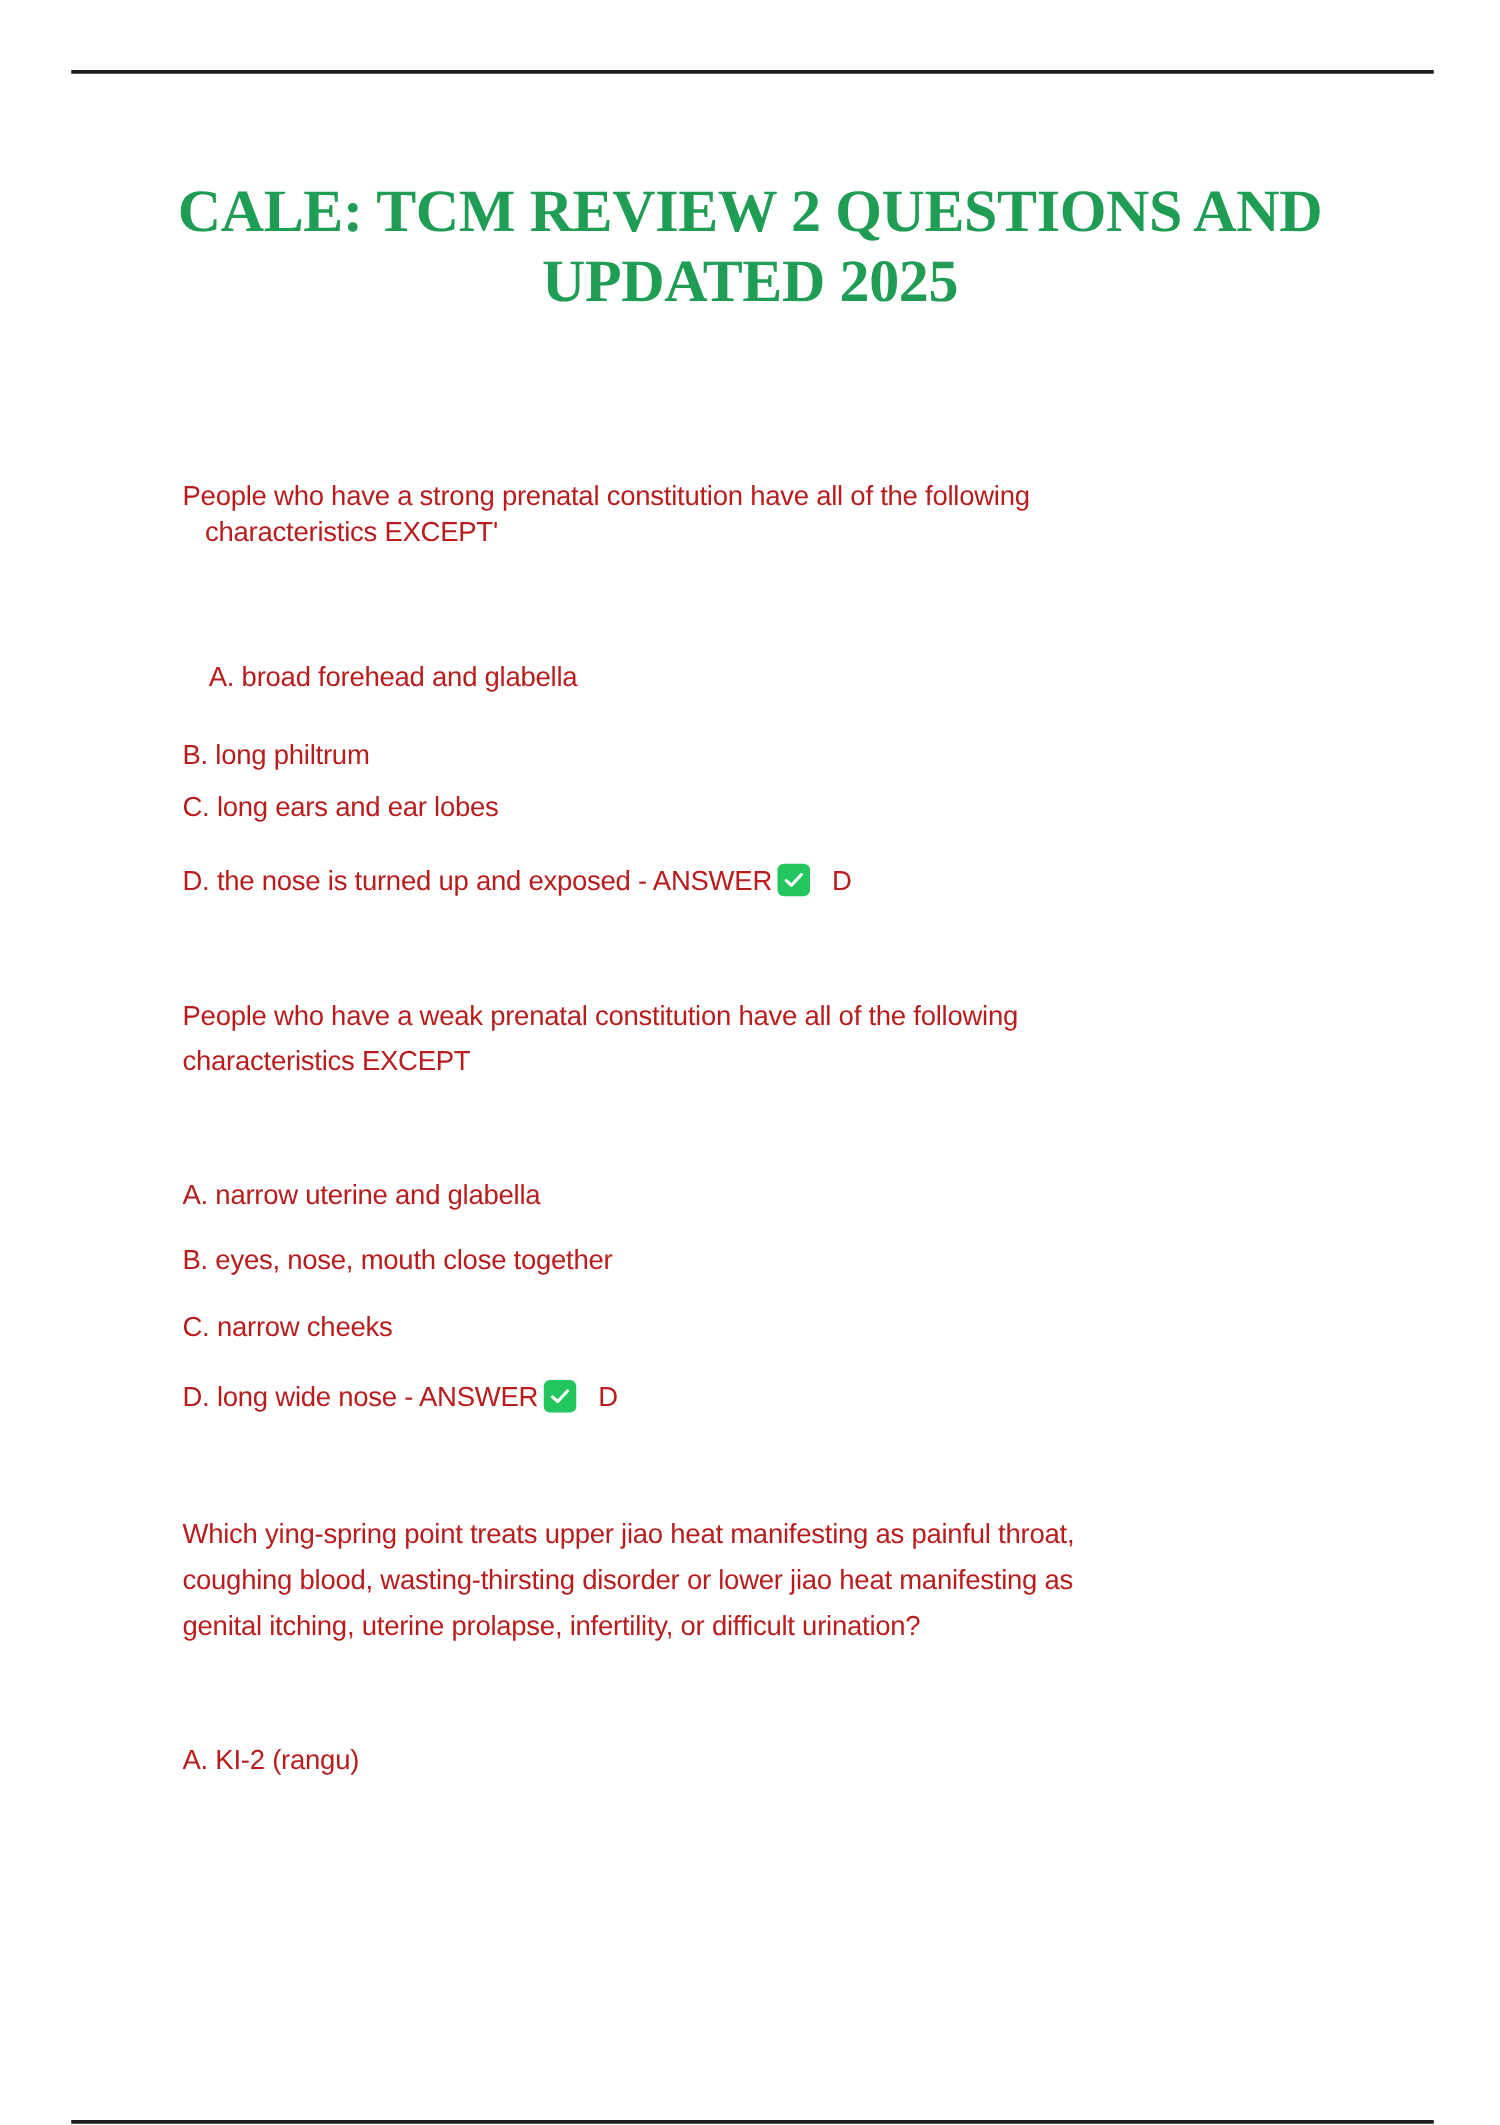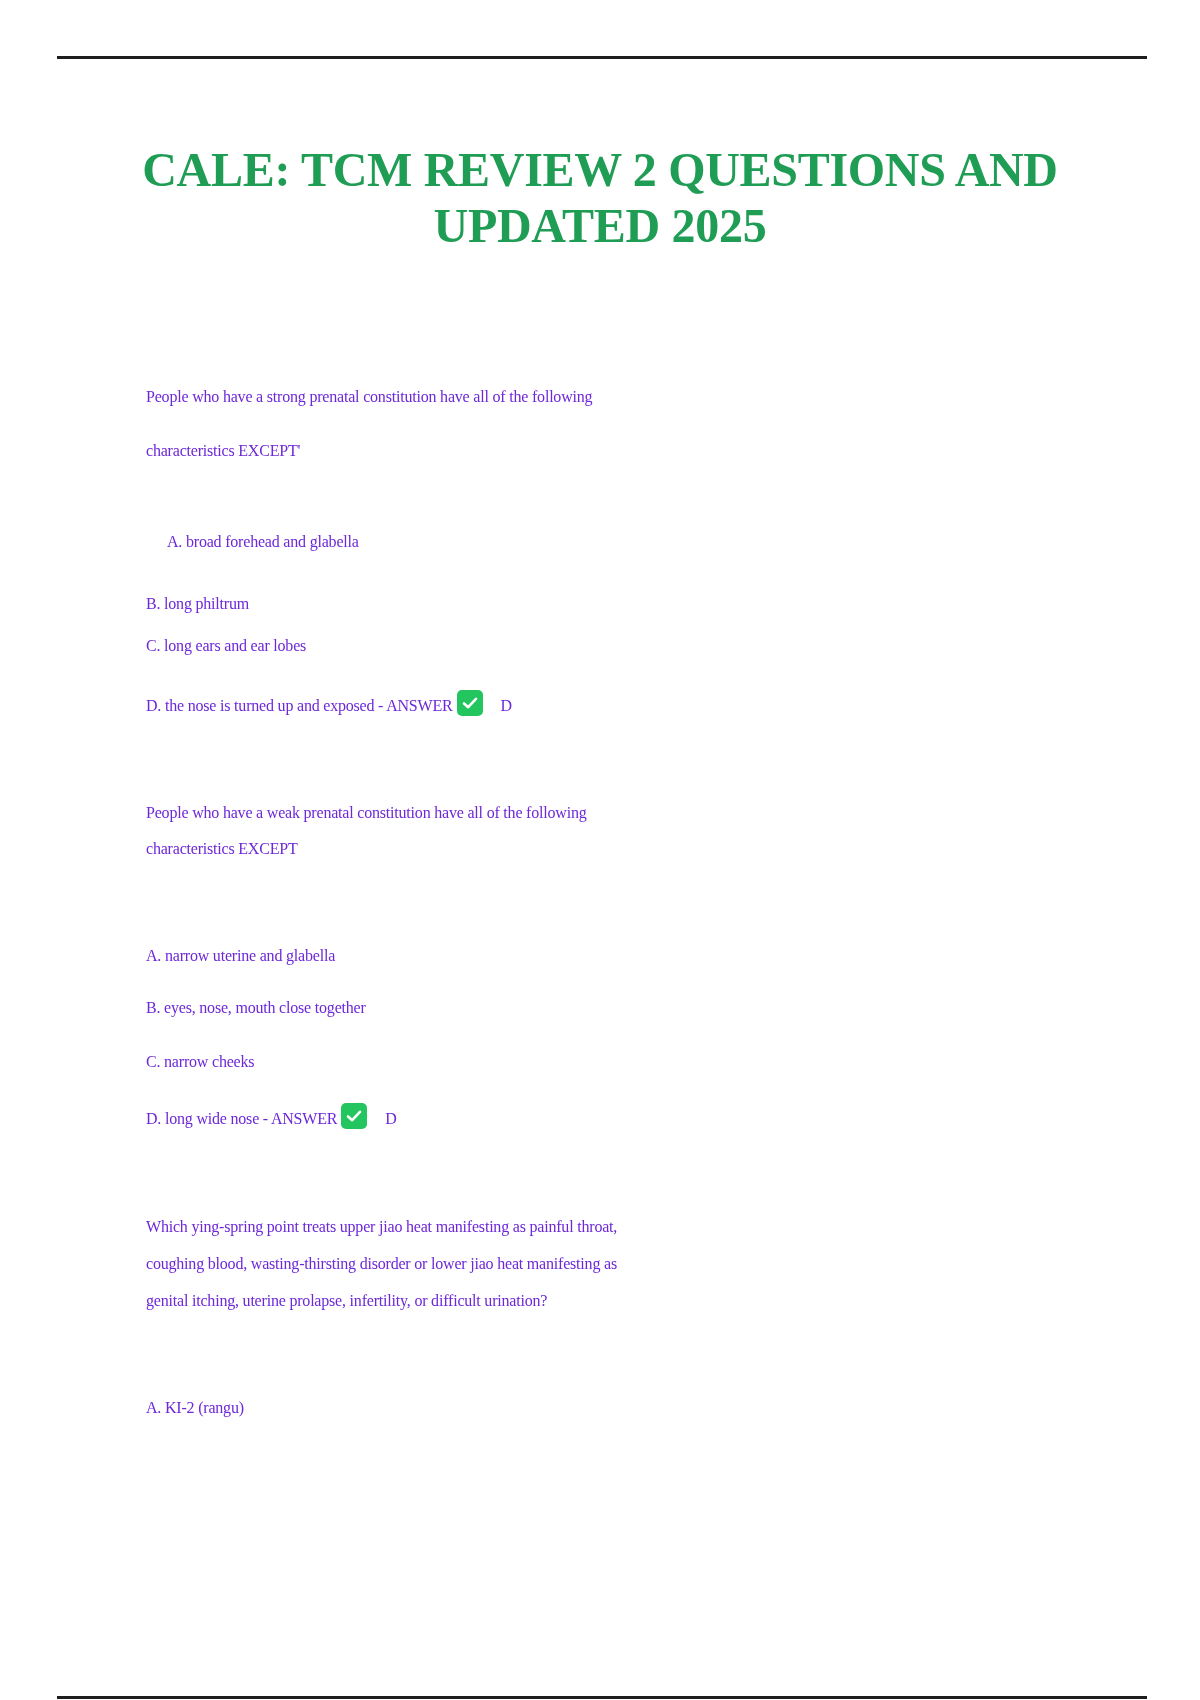--- a/index.html
+++ b/index.html
@@ -36,26 +36,25 @@
       font-size: 48px;
       line-height: 56px;
       color: #1f9d55;
       letter-spacing: -0.3px;
     }
     .title span { display: block; }
 
     .line {
       position: absolute;
       left: 146px;
-      font-size: 16px;
+      font-size: 22px;
       line-height: 30px;
       white-space: nowrap;
-      color: #6d28d9;
+      color: #b91c1c;
       letter-spacing: -0.2px;
-      font-family: Liberation Serif, serif;
     }
     .check {
       display: inline-block;
       width: 26px;
       height: 26px;
       border-radius: 5px;
       background: #22c55e;
       vertical-align: -5px;
       margin-left: 4px;
       margin-right: 18px;
@@ -72,21 +71,21 @@
 
 <div class="rule top"></div>
 
 <h1 class="title" style="margin:0;">
   <span>CALE: TCM REVIEW 2 QUESTIONS AND</span>
   <span>UPDATED 2025</span>
 </h1>
 
 <div>
   <div class="line" style="top:382px;">People who have a strong prenatal constitution have all of the following</div>
-  <div class="line" style="top:436px;">characteristics EXCEPT'</div>
+  <div class="line" style="top:411px;margin-left:18px;">characteristics EXCEPT'</div>
 
   <div class="line" style="top:527px;margin-left:21px;">A. broad forehead and glabella</div>
   <div class="line" style="top:589px;">B. long philtrum</div>
   <div class="line" style="top:631px;">C. long ears and ear lobes</div>
   <div class="line" style="top:690px;">
     <span>D. the nose is turned up and exposed - ANSWER</span><span class="check"><svg width="18" height="18" viewBox="0 0 18 18">
           <path d="M3 9.5 L7.2 13.2 L15 4.8" fill="none" stroke="#ffffff" stroke-width="2.6" stroke-linecap="round" stroke-linejoin="round"></path>
         </svg></span><span>D</span>
   </div>
 </div>

